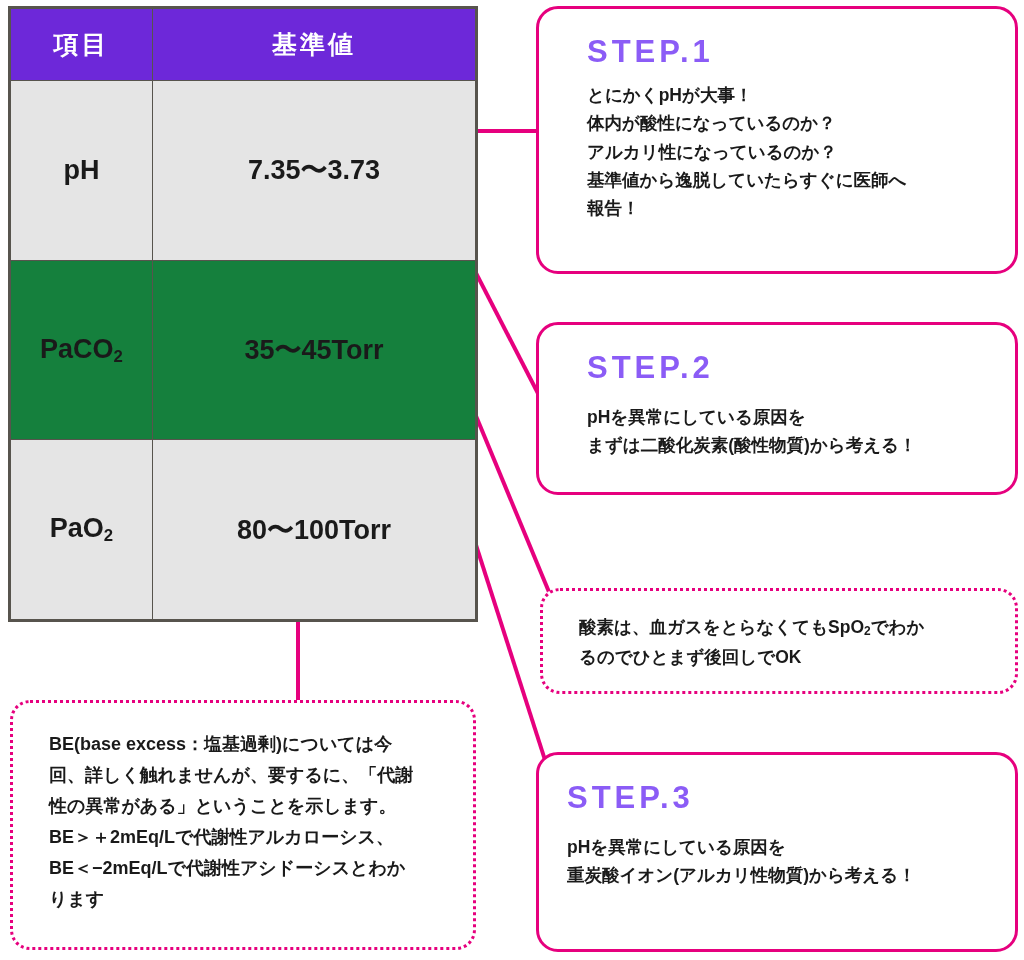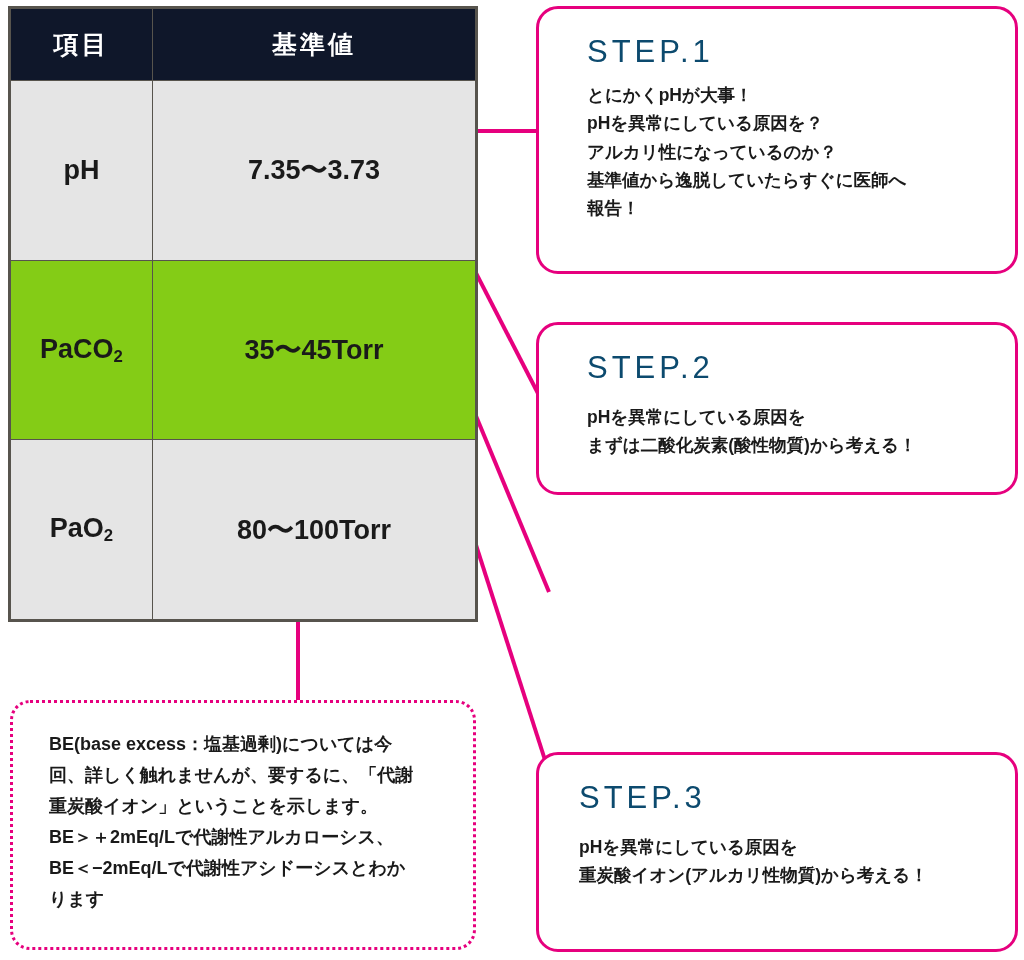--- a/index.html
+++ b/index.html
@@ -48,30 +48,30 @@
     table-layout: fixed;
   }
   #ref-table th, #ref-table td {
     border: 1px solid #57544d;
     text-align: center;
     vertical-align: middle;
   }
   #ref-table col.c-item { width: 142px; }
 
   .hdr-cell {
-    background: #0f172a;
+    background: #6d28d9;
     color: #ffffff;
     font-size: 25px;
     font-weight: bold;
     letter-spacing: 3px;
     height: 72px;
   }
 
   .row-cream td { background: #e5e5e5; }
-  .row-white  td { background: #84cc16; }
+  .row-white  td { background: #15803d; }
 
   .item-cell {
     font-size: 27px;
     font-weight: bold;
     color: #1a1a1a;
   }
   .value-cell {
     font-size: 27px;
     font-weight: bold;
     color: #1a1a1a;
@@ -98,23 +98,23 @@
   }
   .callout.dotted {
     border: 3px dotted #e6007e;
     border-radius: 20px;
   }
   .callout-inner {
     padding: 0;
   }
 
   .step-title {
-    color: #0c4a6e;
+    color: #8b5cf6;
     font-size: 31px;
-    font-weight: normal;
+    font-weight: bold;
     letter-spacing: 4px;
     line-height: 1.1;
   }
 
   .callout-body {
     color: #1a1a1a;
     font-size: 17.5px;
     font-weight: bold;
     line-height: 1.62;
     white-space: pre-line;
@@ -131,21 +131,21 @@
 
   #box-step2 { left: 536px; top: 322px; width: 482px; height: 173px; }
   #box-step2 .callout-inner { padding: 26px 0 0 48px; }
   #box-step2 .step-title { margin-bottom: 18px; }
 
   #box-oxygen { left: 540px; top: 588px; width: 478px; height: 106px; }
   #box-oxygen .callout-inner { padding: 22px 24px 0 36px; }
   #box-oxygen .callout-body { line-height: 1.7; }
 
   #box-step3 { left: 536px; top: 752px; width: 482px; height: 200px; }
-  #box-step3 .callout-inner { padding: 26px 0 0 40px; }
+  #box-step3 .callout-inner { padding: 26px 0 0 28px; }
   #box-step3 .step-title { margin-bottom: 18px; }
 
   #box-be { left: 10px; top: 700px; width: 466px; height: 250px; }
   #box-be .callout-inner { padding: 26px 26px 0 36px; }
   #box-be .callout-body { font-size: 18px; line-height: 1.72; }
 </style>
 </head>
 <body>
 
 <div id="root">
@@ -195,48 +195,53 @@
             <td class="value-cell">80〜100Torr</td>
           </tr>
         </tbody>
     </table>
   </div>
 
   <div class="callout solid" id="box-step1">
     <div class="callout-inner">
       <div class="step-title">STEP.1</div>
       <div class="callout-body">とにかくpHが大事！
-pHを異常にしている原因を？
+体内が酸性になっているのか？
 アルカリ性になっているのか？
 基準値から逸脱していたらすぐに医師へ
 報告！</div>
     </div>
   </div>
 
   <div class="callout solid" id="box-step2">
     <div class="callout-inner">
       <div class="step-title">STEP.2</div>
       <div class="callout-body">pHを異常にしている原因を
 まずは二酸化炭素(酸性物質)から考える！</div>
     </div>
   </div>
 
+  <div class="callout dotted" id="box-oxygen">
+    <div class="callout-inner">
+      <div class="callout-body">酸素は、血ガスをとらなくてもSpO<sub>2</sub>でわか<br>るのでひとまず後回しでOK</div>
+    </div>
+  </div>
 
   <div class="callout solid" id="box-step3">
     <div class="callout-inner">
       <div class="step-title">STEP.3</div>
       <div class="callout-body">pHを異常にしている原因を
 重炭酸イオン(アルカリ性物質)から考える！</div>
     </div>
   </div>
 
   <div class="callout dotted" id="box-be">
     <div class="callout-inner">
       <div class="callout-body">BE(base excess：塩基過剰)については今
 回、詳しく触れませんが、要するに、「代謝
-重炭酸イオン」ということを示します。
+性の異常がある」ということを示します。
 BE＞＋2mEq/Lで代謝性アルカローシス、
 BE＜−2mEq/Lで代謝性アシドーシスとわか
 ります</div>
     </div>
   </div>
 
 </div>
 
 </body></html>

